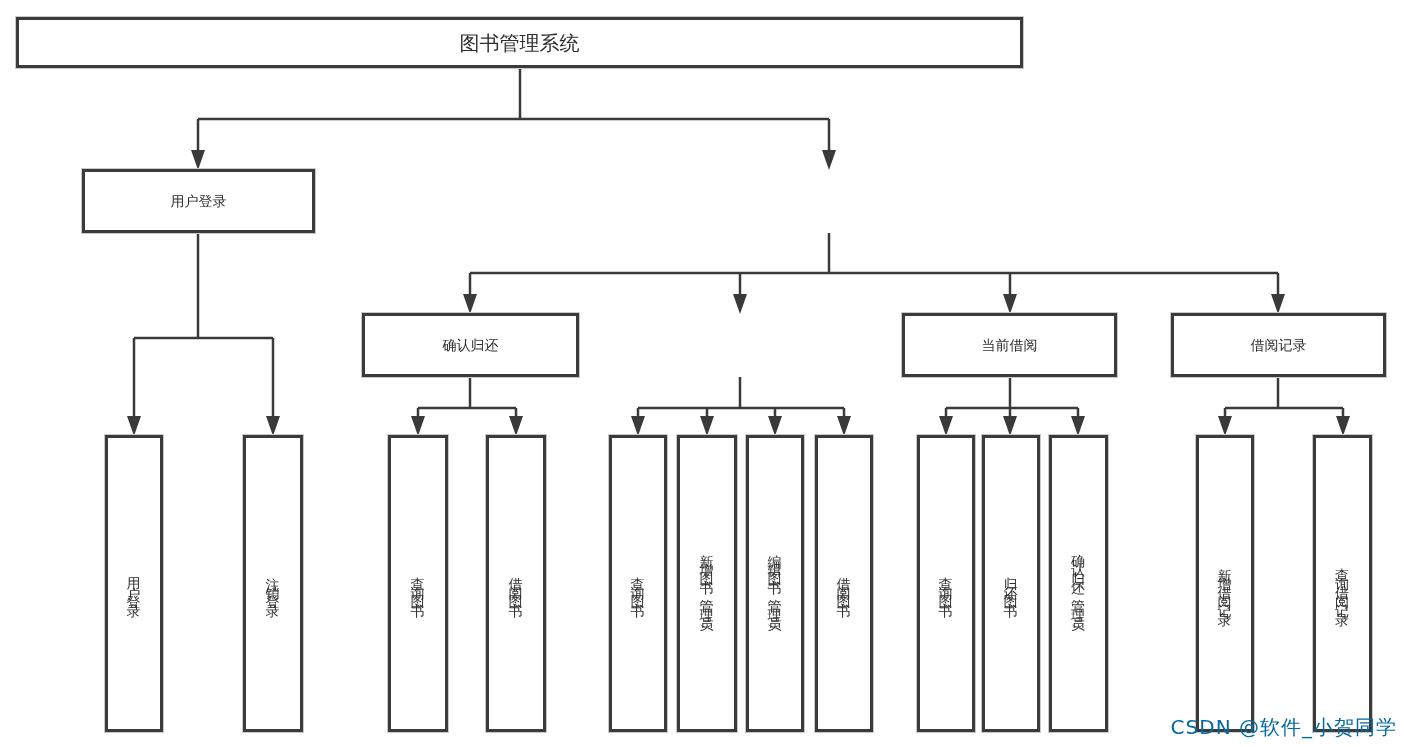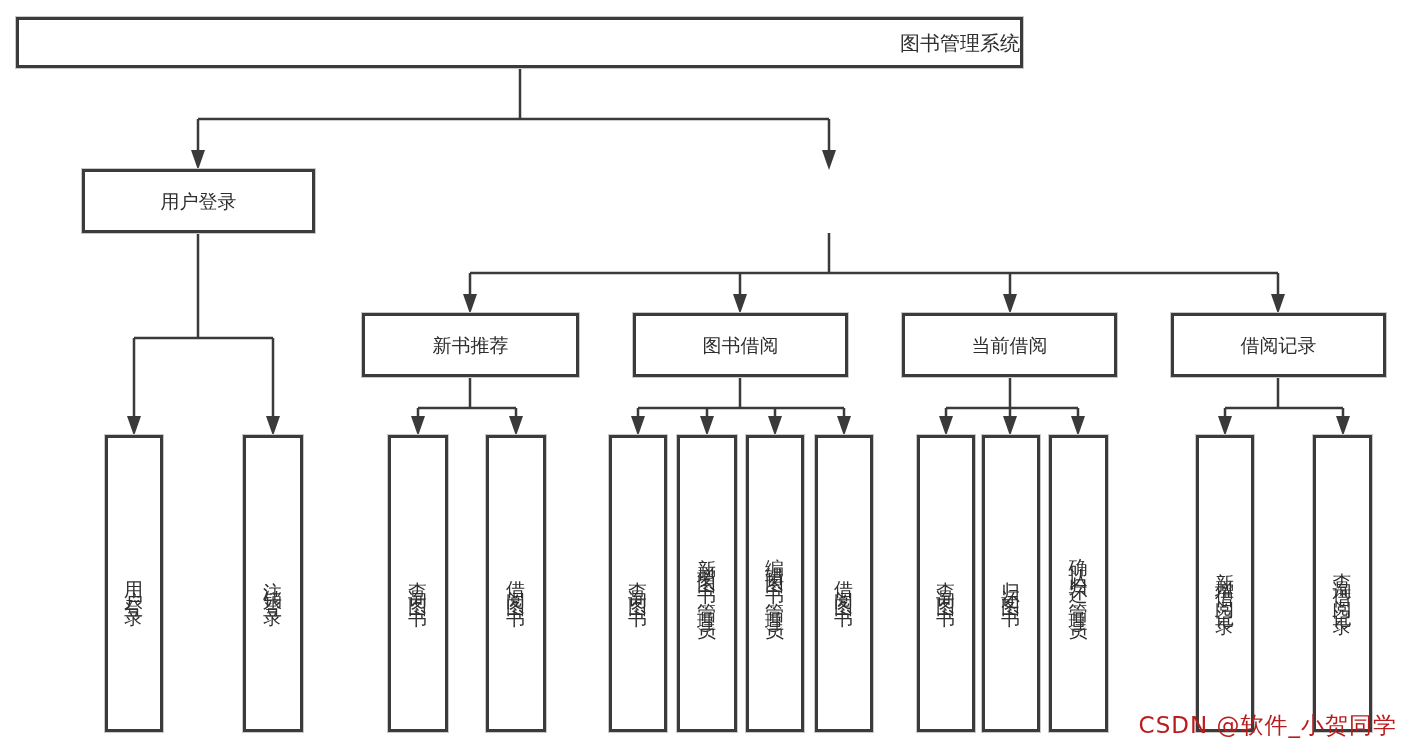--- a/index.html
+++ b/index.html
@@ -19,40 +19,40 @@
   }
   .node {
     position: absolute;
     box-sizing: border-box;
     border: 3px solid #3b3b3b;
     background: #ffffff;
     display: flex;
     align-items: center;
     justify-content: center;
     color: #2e2e2e;
-    font-size: 19px;
+    font-size: 14px;
     line-height: 1;
     z-index: 2;
     box-shadow: 0 0 0 1px #c9c9c9;
   }
-  .node.root { font-size: 20px; justify-content: flex-end; }
+  .node.root { font-size: 20px; }
   .node.leaf span {
     writing-mode: vertical-rl;
     text-orientation: mixed;
     letter-spacing: 9px;
     line-height: 1;
     white-space: nowrap;
   }
   .watermark {
     position: absolute;
     right: 8px;
     bottom: 6px;
-    font-size: 23px;
+    font-size: 20px;
     letter-spacing: 1px;
-    color: #b91c1c;
+    color: #0369a1;
     z-index: 3;
   }
 </style>
 </head>
 <body>
 
 <div class="canvas">
 
   <svg class="connectors" viewBox="0 0 1405 747" xmlns="http://www.w3.org/2000/svg">
     <path fill="none" stroke="#3a3a3a" stroke-width="2.5" d="M520 66V119 M198 119H829 M198 119V152 M829 119V152
@@ -87,24 +87,21 @@
 
   <div class="node root" style="left:16px;top:17px;width:1007px;height:51px">
     <span>图书管理系统</span>
   </div>
 
   <div class="node" style="left:82px;top:169px;width:233px;height:64px">
     <span>用户登录</span>
   </div>
 
   <div class="node" style="left:362px;top:313px;width:217px;height:64px">
-    <span>新书推荐</span>
-  </div>
-  <div class="node" style="left:633px;top:313px;width:215px;height:64px">
-    <span>图书借阅</span>
+    <span>确认归还</span>
   </div>
   <div class="node" style="left:1171px;top:313px;width:215px;height:64px">
     <span>借阅记录</span>
   </div>
   <div class="node" style="left:902px;top:313px;width:215px;height:64px">
     <span>当前借阅</span>
   </div>
 
   <div class="node leaf" style="left:105px;top:435px;width:58px;height:297px">
     <span>用户登录</span>

